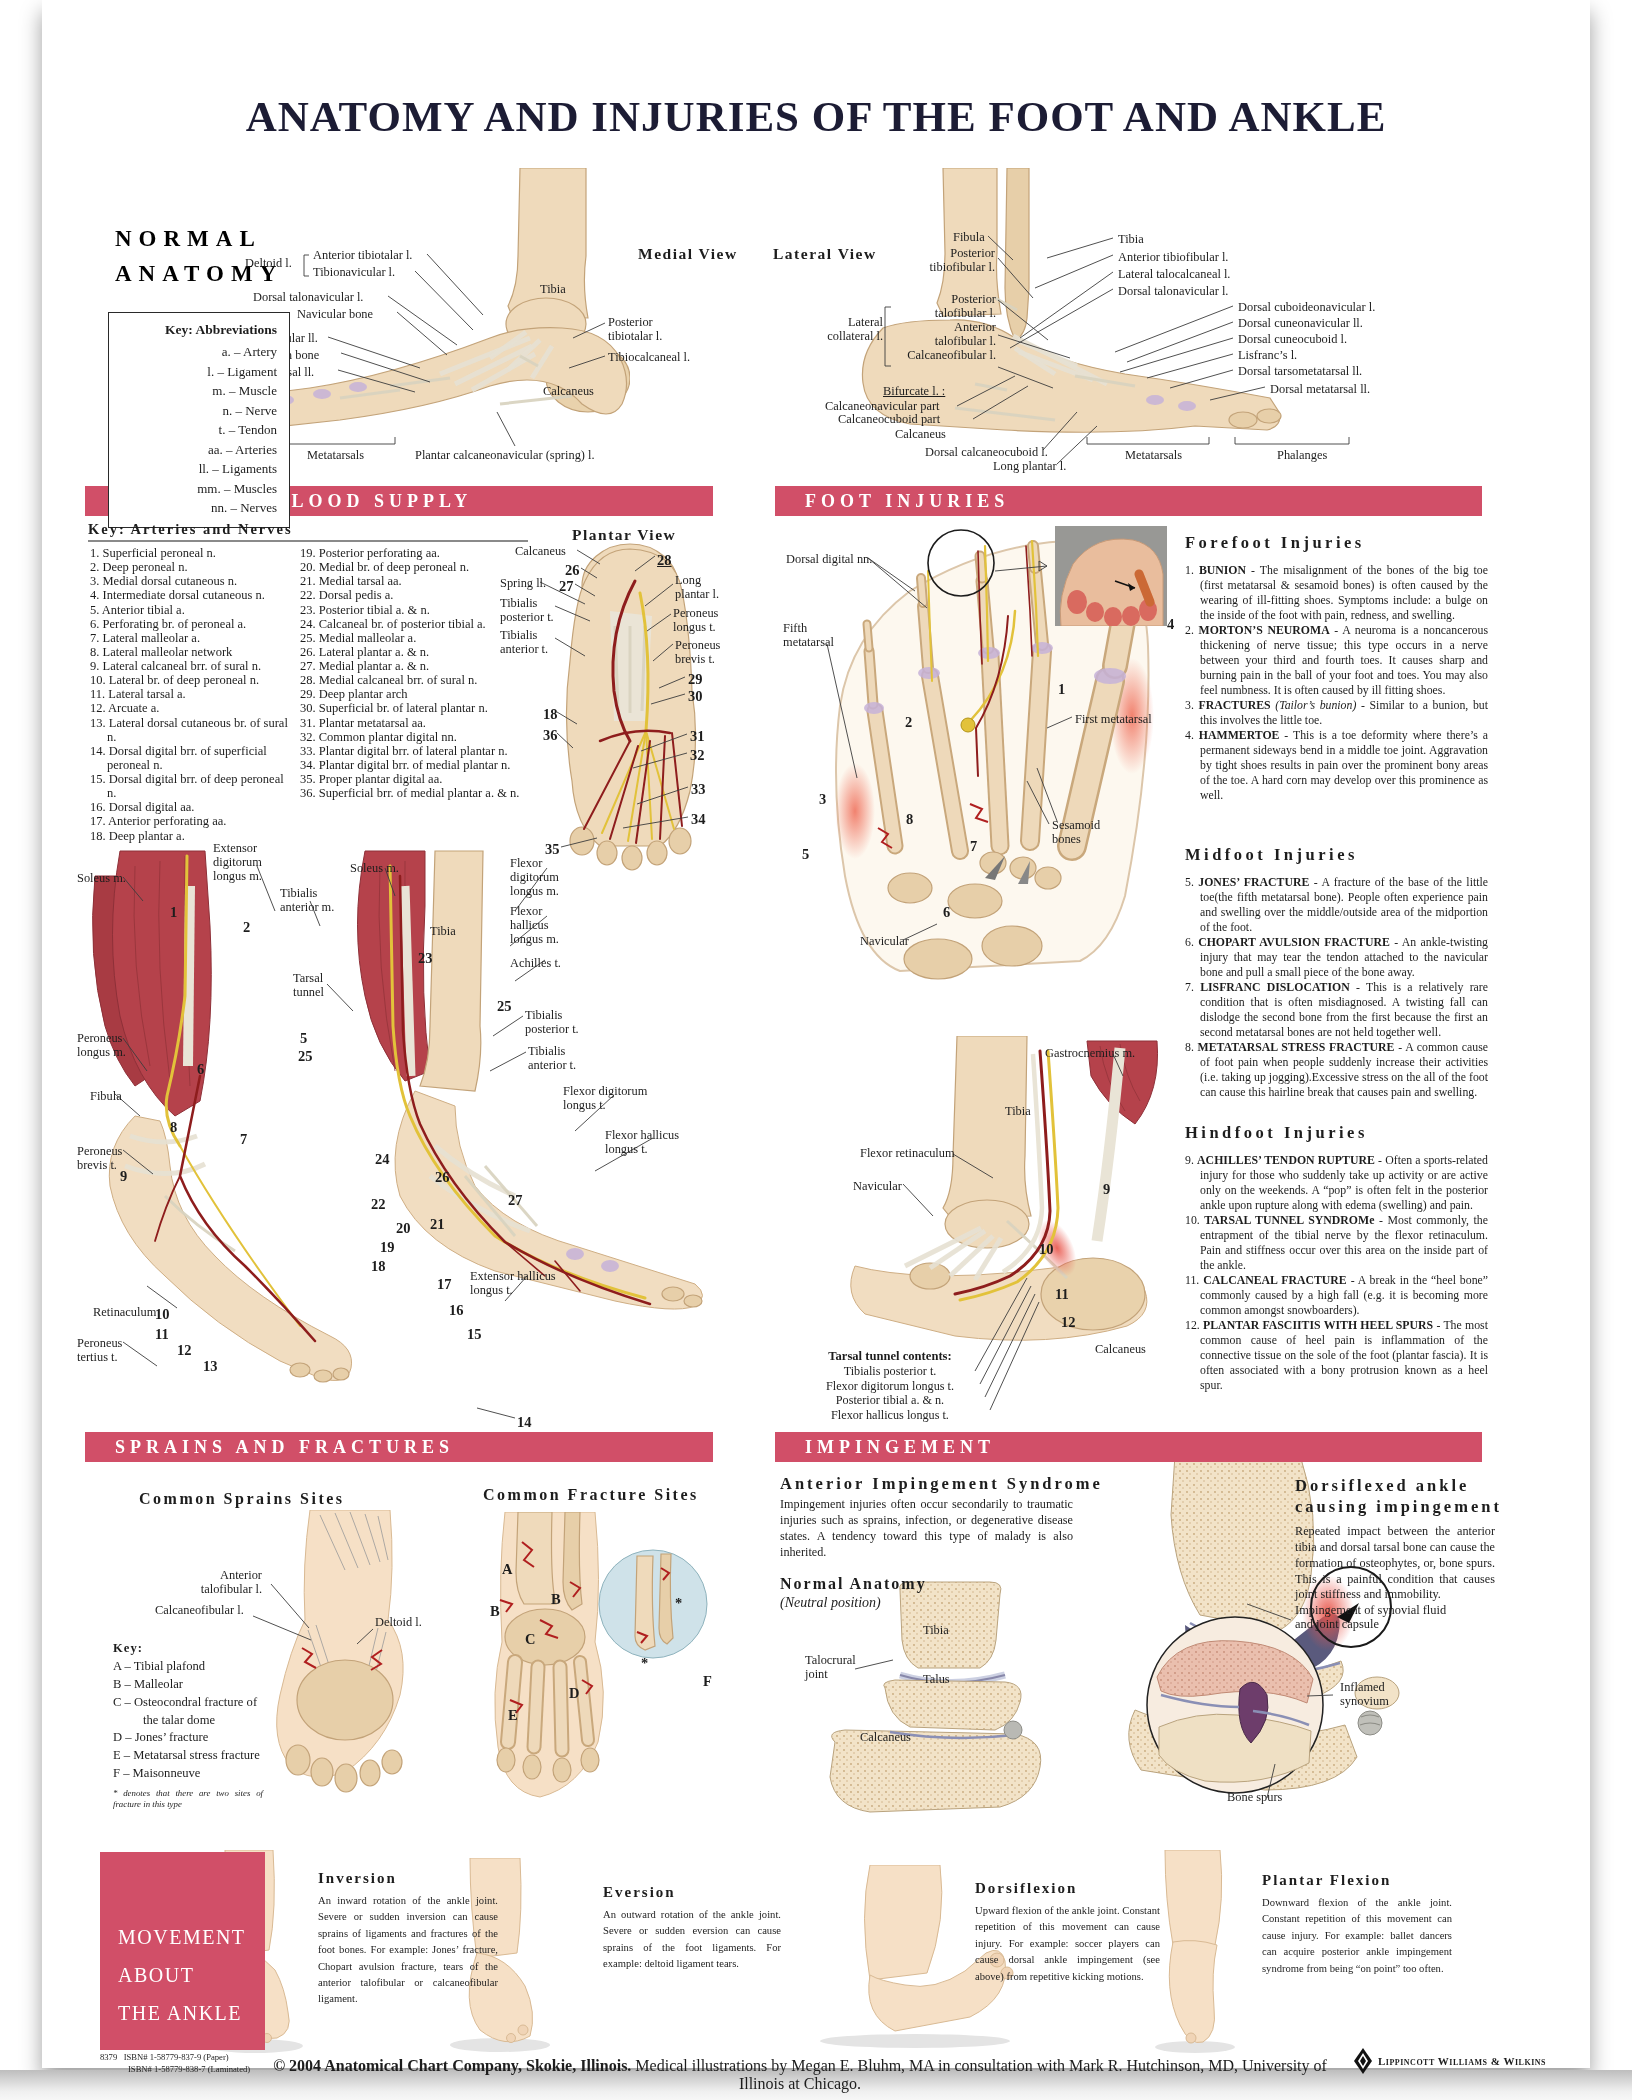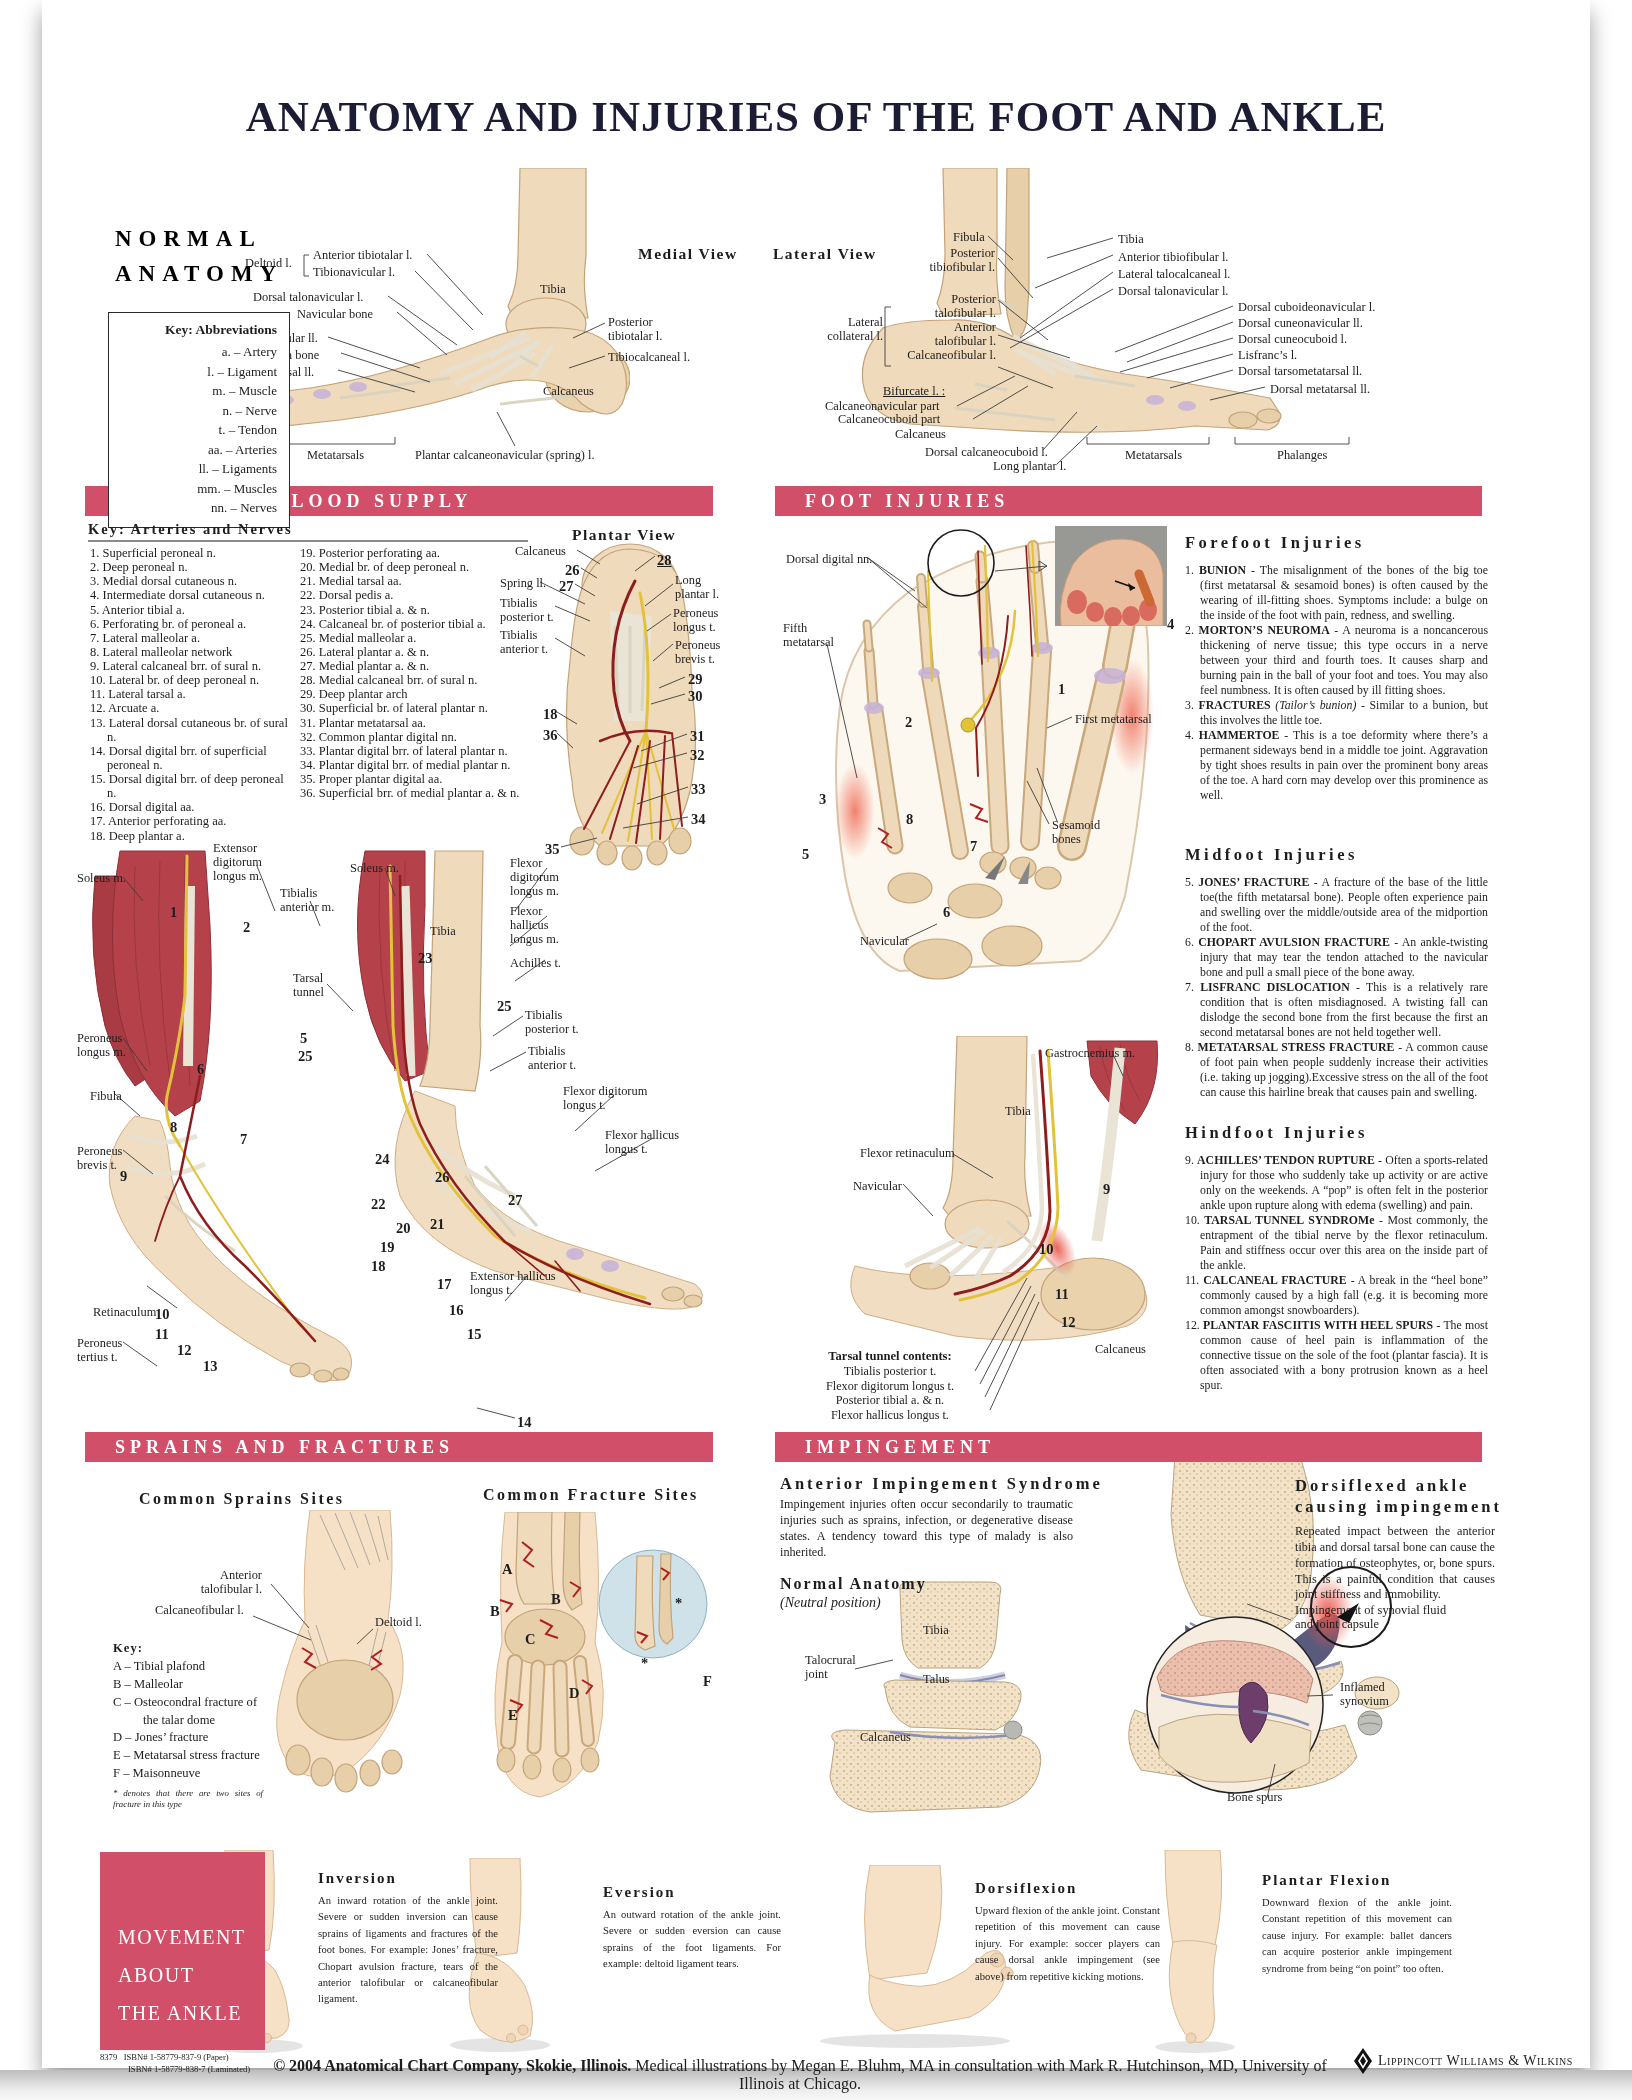--- a/index.html
+++ b/index.html
@@ -55,21 +55,21 @@
   .mv-box div{color:#fff;font-size:20px;line-height:38px;letter-spacing:1.5px;white-space:pre-line;
               padding:66px 0 0 18px;}
   .mv-item{position:absolute;z-index:6;}
   .mv-head{font-weight:bold;font-size:15px;letter-spacing:2px;margin-bottom:6px;}
   .mv-desc{font-size:10.6px;line-height:1.55;text-align:justify;}
   .photo{position:absolute;z-index:2;}
   .foot-left{position:absolute;left:100px;top:2052px;font-size:8.6px;line-height:1.35;z-index:6;}
   .foot-center{position:absolute;left:250px;top:2057px;width:1100px;text-align:center;font-size:16px;z-index:6;}
   .foot-center b{font-weight:bold;}
   .logo{position:absolute;left:1352px;top:2048px;display:flex;align-items:center;gap:4px;z-index:6;}
-  .logo span{font-size:14px;font-variant:small-caps;font-weight:normal;letter-spacing:0.5px;text-align:right;}
+  .logo span{font-size:11px;font-variant:small-caps;font-weight:bold;letter-spacing:0.5px;text-align:right;}
   svg .bone{fill:#efdabb;stroke:#c3a379;stroke-width:1.2;}
   svg .bone2{fill:#e7cfa9;stroke:#c3a379;stroke-width:1.2;}
   svg .bone2s{fill:#e9d2ac;stroke:#c3a379;stroke-width:1.2;}
   svg .skin{fill:#f6e0c6;stroke:#d9ba94;stroke-width:1;}
   svg .lig{stroke:#e6e1d2;stroke-width:5;fill:none;opacity:.92;}
   svg .lig2{stroke:#d8d2bf;stroke-width:3;fill:none;opacity:.92;}
   svg .musc{fill:#b5424b;stroke:#8e3038;stroke-width:1;}
   svg .musc2{fill:#a83b43;stroke:#8e3038;stroke-width:1;}
   svg .stria{stroke:#93333a;stroke-width:1;fill:none;opacity:.8;}
   svg .art{stroke:#8e1d1d;fill:none;stroke-linecap:round;}

